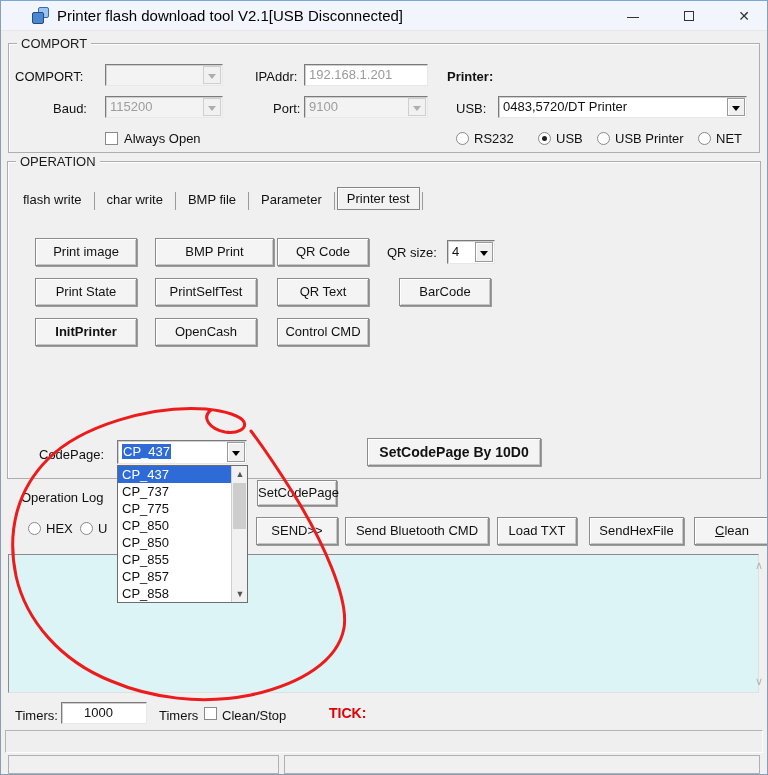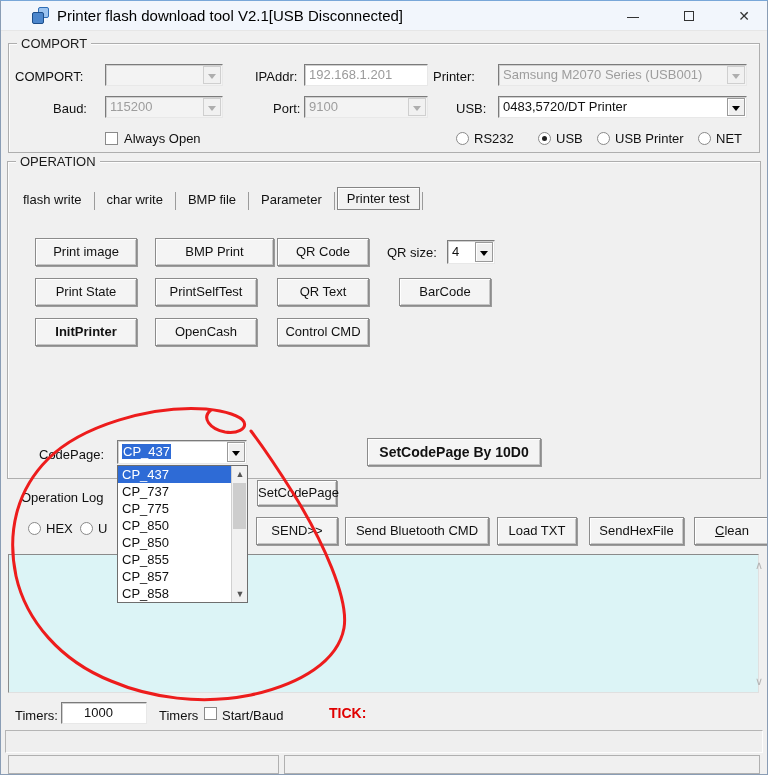--- a/index.html
+++ b/index.html
@@ -88,27 +88,21 @@
   </div>
   <span class="lbl" style="left:14px;top:68px;">COMPORT:</span>
   <div class="combo dis" style="left:104px;top:63px;width:118px;">
     <span class="ctext"></span>
     <span class="cbtn">
         <span class="arr"></span>
       </span>
   </div>
   <span class="lbl" style="left:254px;top:68px;">IPAddr:</span>
   <div class="sunken inputbox dim" style="left:303px;top:63px;width:124px;">192.168.1.201</div>
-  <span class="lbl" style="left:432px;top:68px;">Printer:</span>
-  <div class="combo dis" style="left:497px;top:63px;width:249px;">
-    <span class="ctext">Samsung M2070 Series (USB001)</span>
-    <span class="cbtn">
-        <span class="arr"></span>
-      </span>
-  </div>
+  <span class="lbl" style="left:446px;top:68px;font-weight:bold;">Printer:</span>
 
   <span class="lbl" style="left:52px;top:100px;">Baud:</span>
   <div class="combo dis" style="left:104px;top:95px;width:118px;">
     <span class="ctext">115200</span>
     <span class="cbtn">
         <span class="arr"></span>
       </span>
   </div>
   <span class="lbl" style="left:272px;top:100px;">Port:</span>
   <div class="combo dis" style="left:303px;top:95px;width:124px;">
@@ -213,21 +207,21 @@
       <span class="sarr" style="top:0;">▲</span>
       <span class="thumb"></span>
       <span class="sarr" style="bottom:0;">▼</span>
     </div>
   </div>
 
   <span class="lbl" style="left:14px;top:707px;">Timers:</span>
   <div class="sunken inputbox" style="left:60px;top:701px;width:86px;padding-left:22px;">1000</div>
   <span class="lbl" style="left:158px;top:707px;">Timers</span>
   <span class="chk" style="left:203px;top:706px;"></span>
-  <span class="lbl" style="left:221px;top:707px;">Start/Baud</span>
+  <span class="lbl" style="left:221px;top:707px;">Clean/Stop</span>
   <span class="lbl tick" style="left:328px;top:704px;">TICK:</span>
 
   <div class="flatbar"></div>
   <div class="sb-panel" style="left:7px;width:271px;"></div>
   <div class="sb-panel" style="left:283px;width:476px;"></div>
 
   <svg class="red-note" width="768" height="775" viewBox="0 0 768 775">
     <path d="M 250 430
              C 262 446, 275 465, 292 492
              C 322 540, 348 598, 343 627

